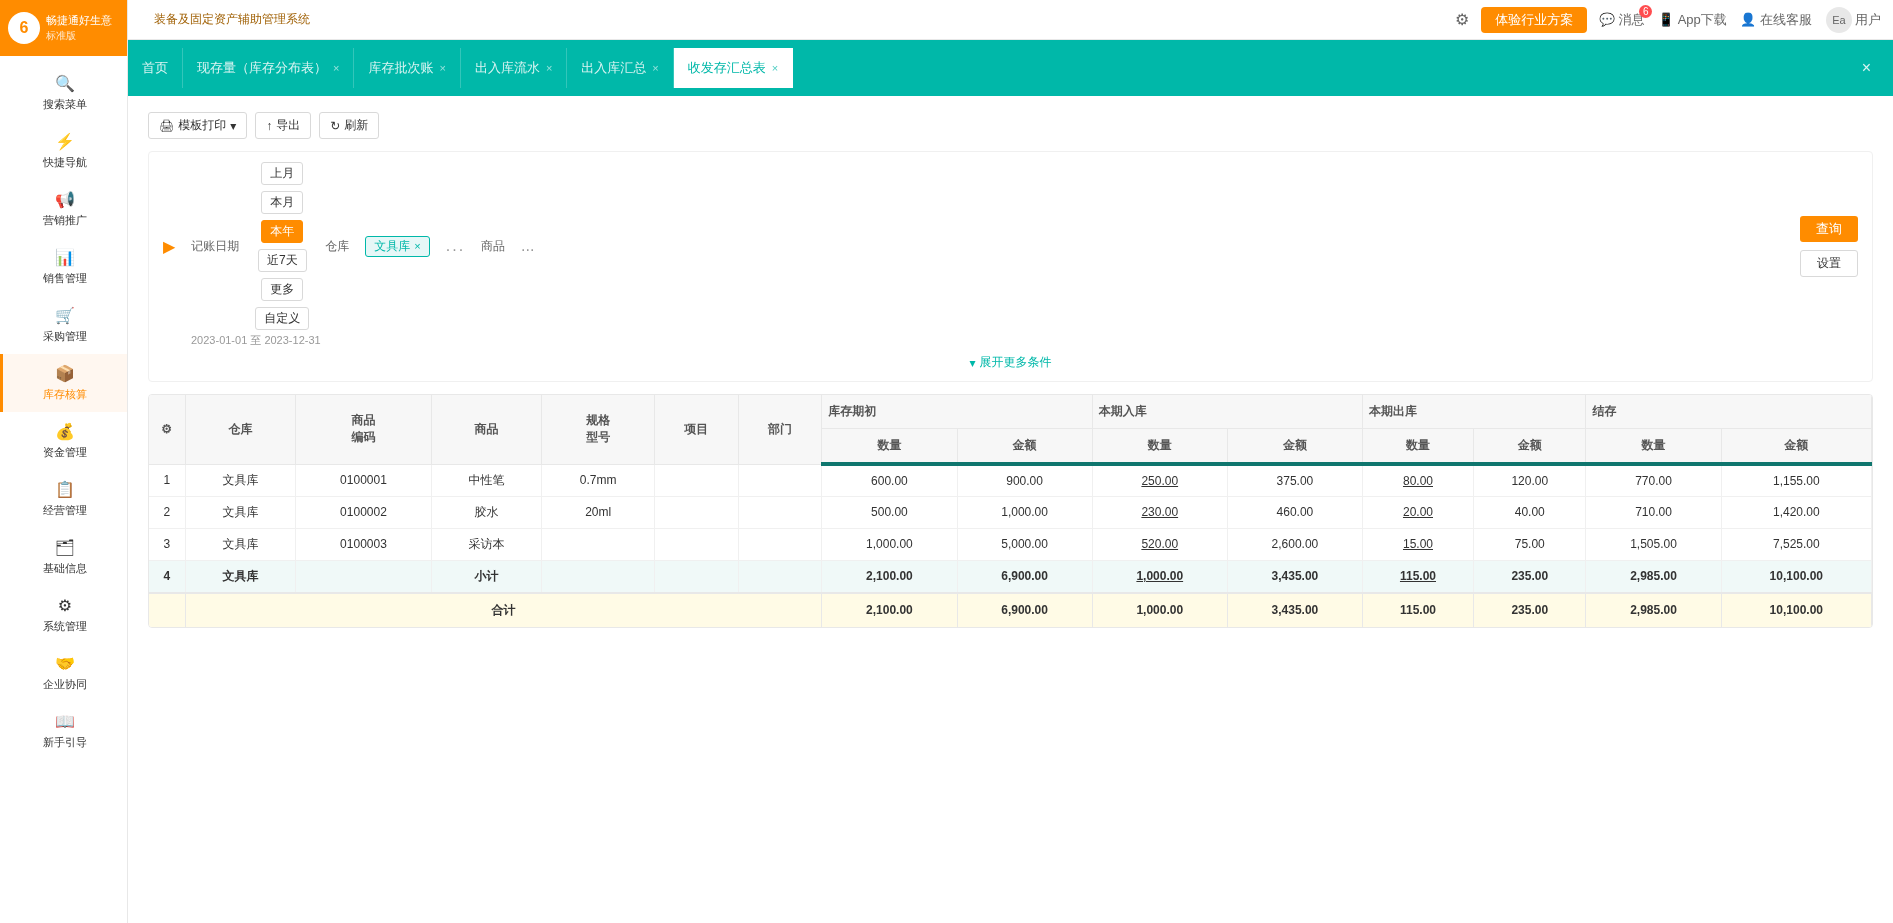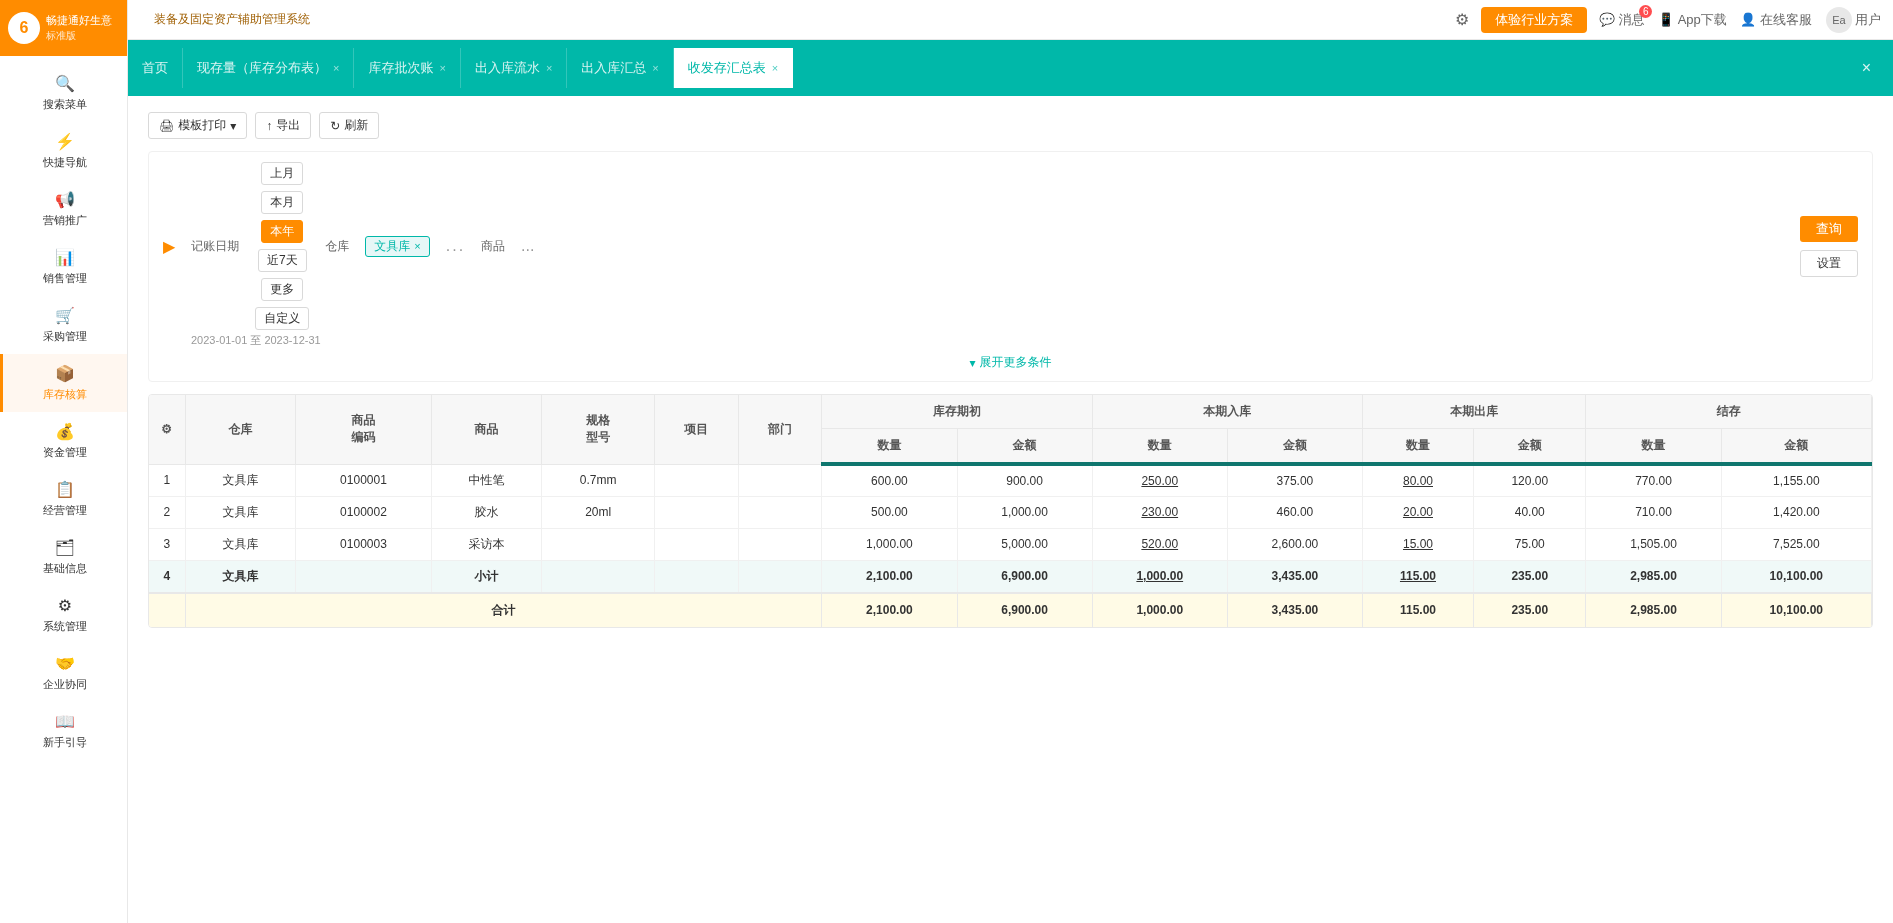--- a/index.html
+++ b/index.html
@@ -66,21 +66,21 @@
     .table-wrapper { border: 1px solid #e8e8e8; border-radius: 4px; overflow: hidden; }
     table { width: 100%; border-collapse: collapse; font-size: 12px; }
     thead tr th { background: #f7f7f7; border-bottom: 4px solid #0f766e; border-right: 1px solid #e8e8e8; padding: 8px 6px; text-align: center; color: #555; font-weight: 600; white-space: nowrap; }
     thead tr:first-child th { border-bottom: 1px solid #e8e8e8; }
     tbody tr td { border-bottom: 1px solid #f0f0f0; border-right: 1px solid #f0f0f0; padding: 7px 6px; text-align: center; color: #333; white-space: nowrap; }
     tbody tr.subtotal td { background: #f0f9f8; font-weight: bold; }
     .underline { text-decoration: underline; cursor: pointer; color: #333; }
     tfoot tr td { background: #fffbe6; border-top: 2px solid #e8e8e8; border-right: 1px solid #e8e8e8; padding: 8px 0; text-align: center; color: #333; font-weight: 600; white-space: nowrap; }
 
     
-    .th-group { text-align: center; }
+    .th-group { text-align: left; }
   </style>
 </head>
 <body>
 
 <div class="sidebar">
   <div class="sidebar-logo">
     <div class="sidebar-logo-icon">6</div>
     <div>
       <div class="sidebar-logo-text">畅捷通好生意</div>
       <div class="sidebar-logo-sub">标准版</div>

